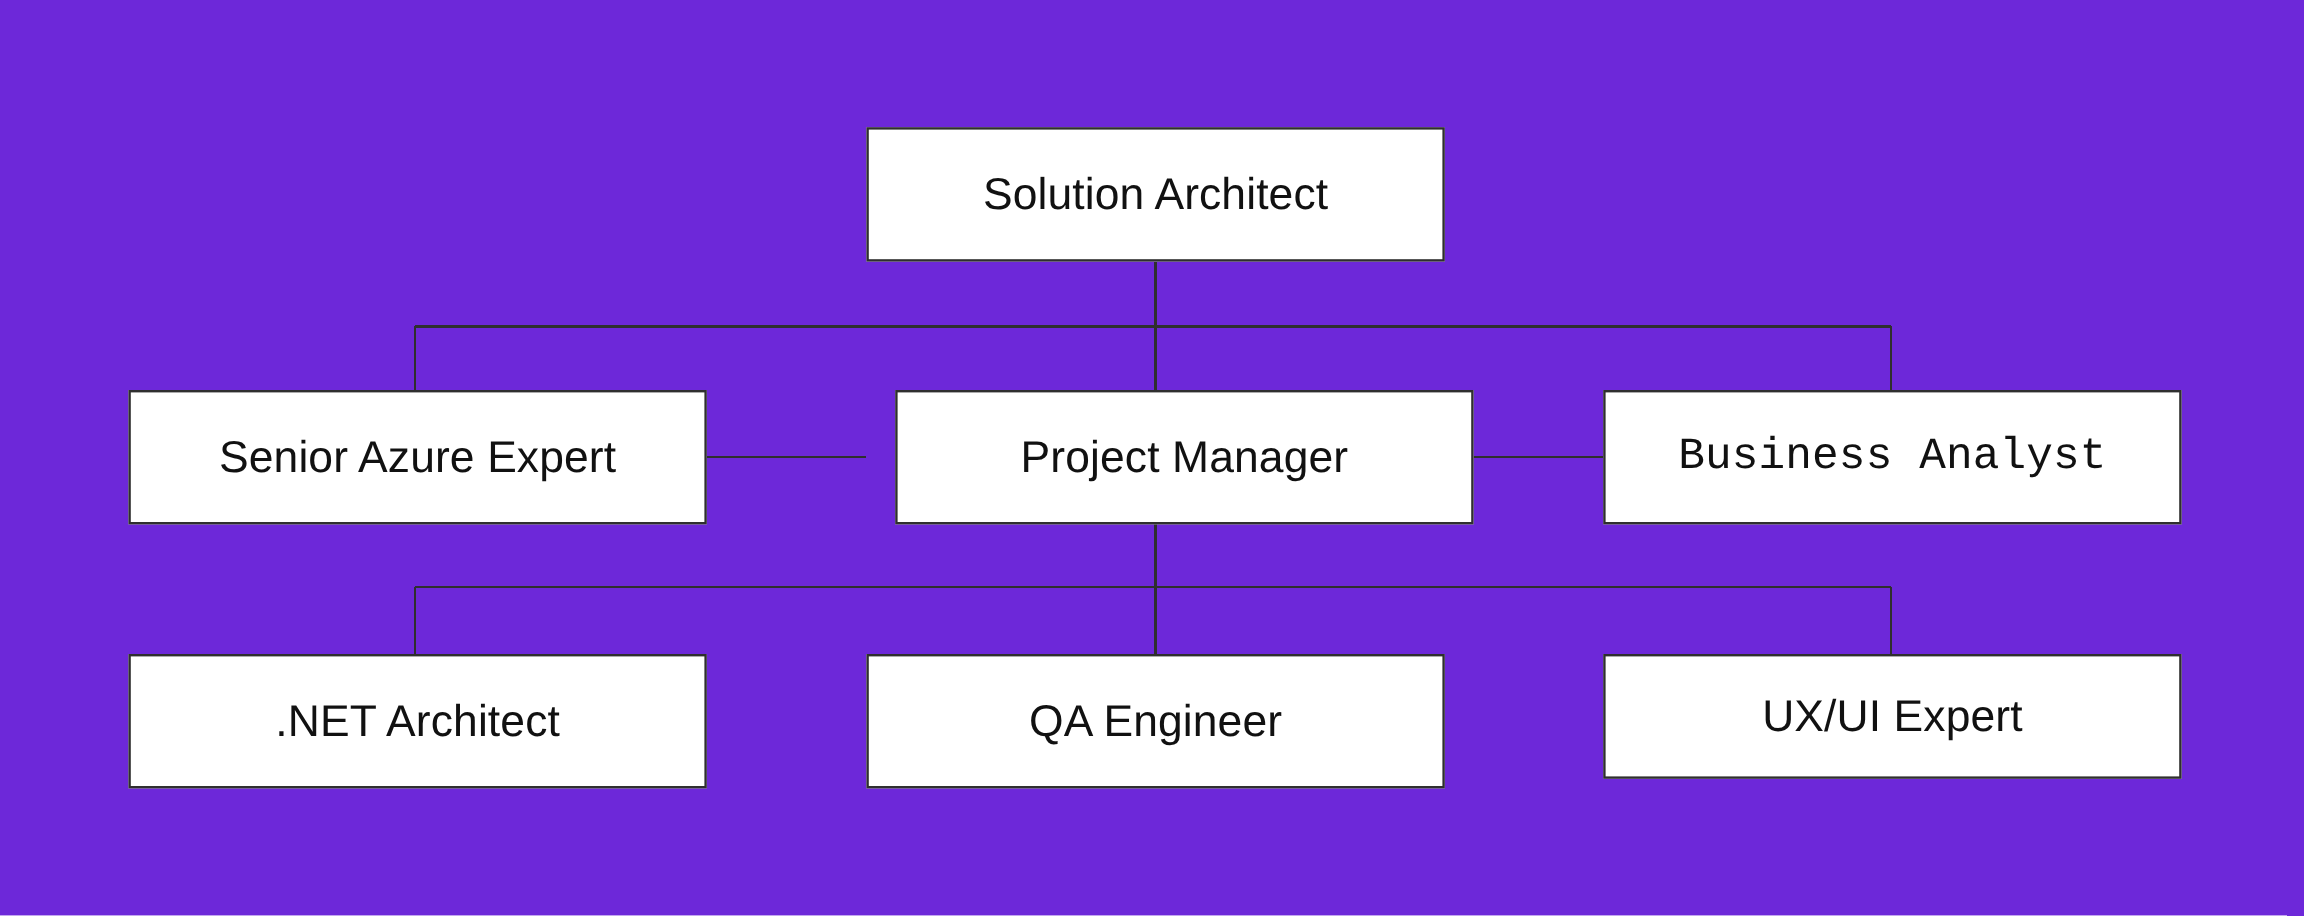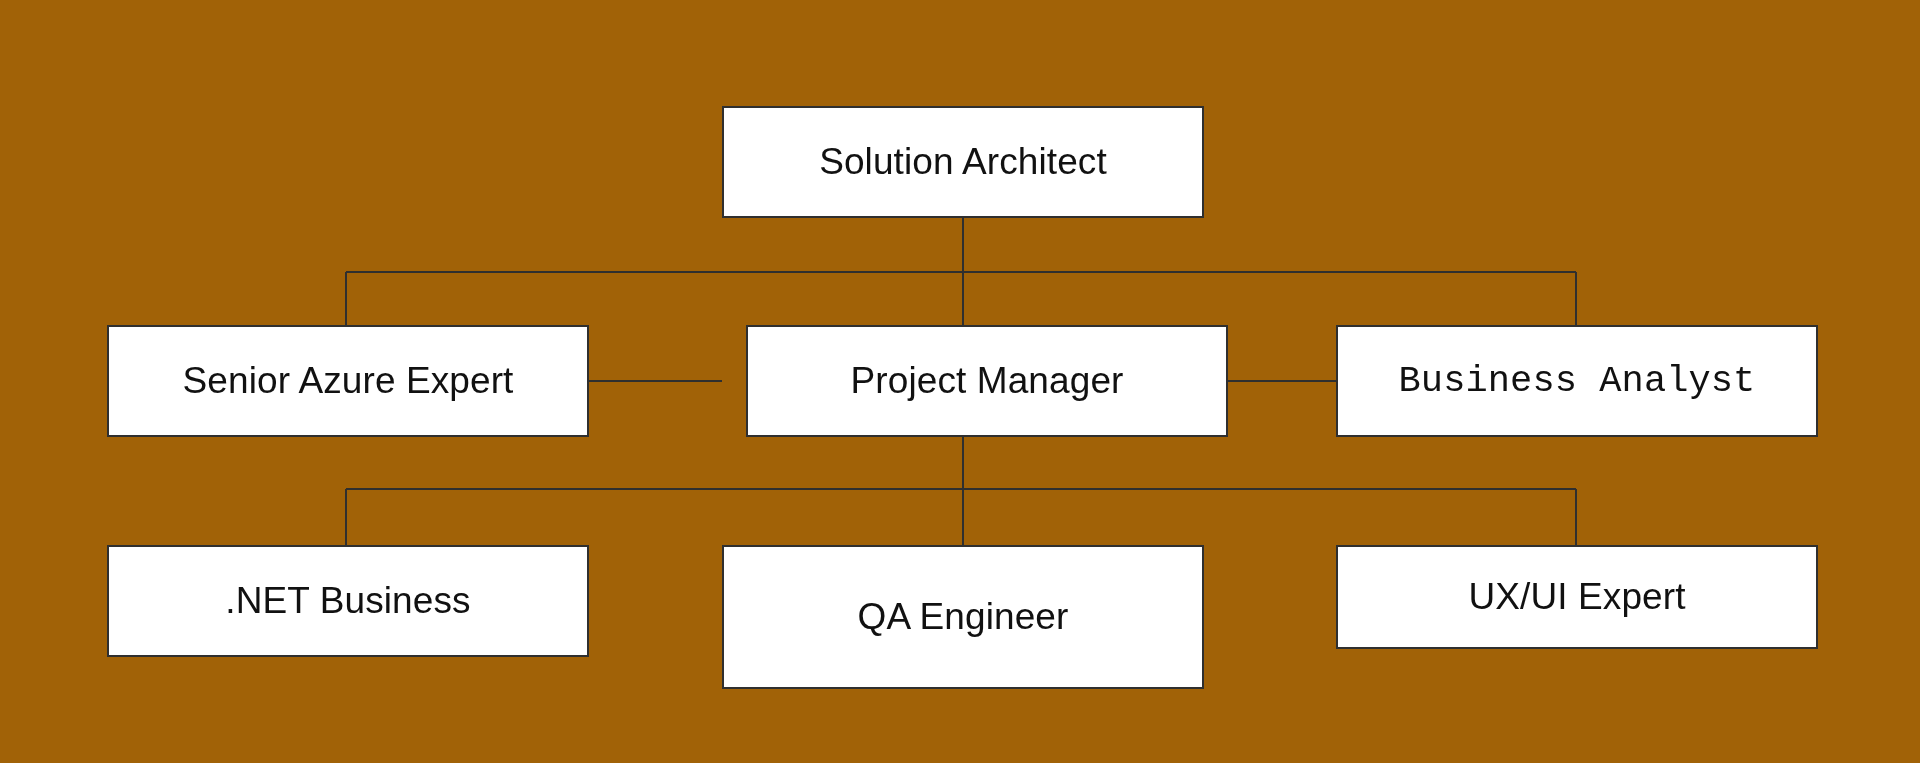--- a/index.html
+++ b/index.html
@@ -8,21 +8,21 @@
     padding: 0;
     background: #ffffff;
   }
   body {
     font-family: "Liberation Sans", "DejaVu Sans", sans-serif;
   }
   #chart-canvas {
     position: relative;
     width: 1920px;
     height: 763px;
-    background: #a16207;
+    background: #6d28d9;
     overflow: hidden;
   }
   .org-svg {
     position: absolute;
     left: 0;
     top: 0;
     width: 1920px;
     height: 763px;
   }
   .node-box {
@@ -76,24 +76,24 @@
 
   <div class="node-box" style="left: 722px; top: 325px; width: 482px; height: 112px; margin-left: 24px;">
     <span class="node-label">Project Manager</span>
   </div>
 
   <div class="node-box" style="left: 1336px; top: 325px; width: 482px; height: 112px; font-family: Liberation Mono, monospace;">
     <span class="node-label">Business Analyst</span>
   </div>
 
   <div class="node-box" style="left: 107px; top: 545px; width: 482px; height: 112px;">
-    <span class="node-label">.NET Business</span>
+    <span class="node-label">.NET Architect</span>
   </div>
 
-  <div class="node-box" style="left: 722px; top: 545px; width: 482px; height: 144px;">
+  <div class="node-box" style="left: 722px; top: 545px; width: 482px; height: 112px;">
     <span class="node-label">QA Engineer</span>
   </div>
 
   <div class="node-box" style="left: 1336px; top: 545px; width: 482px; height: 104px;">
     <span class="node-label">UX/UI Expert</span>
   </div>
 
 </div>
 
 </body></html>

